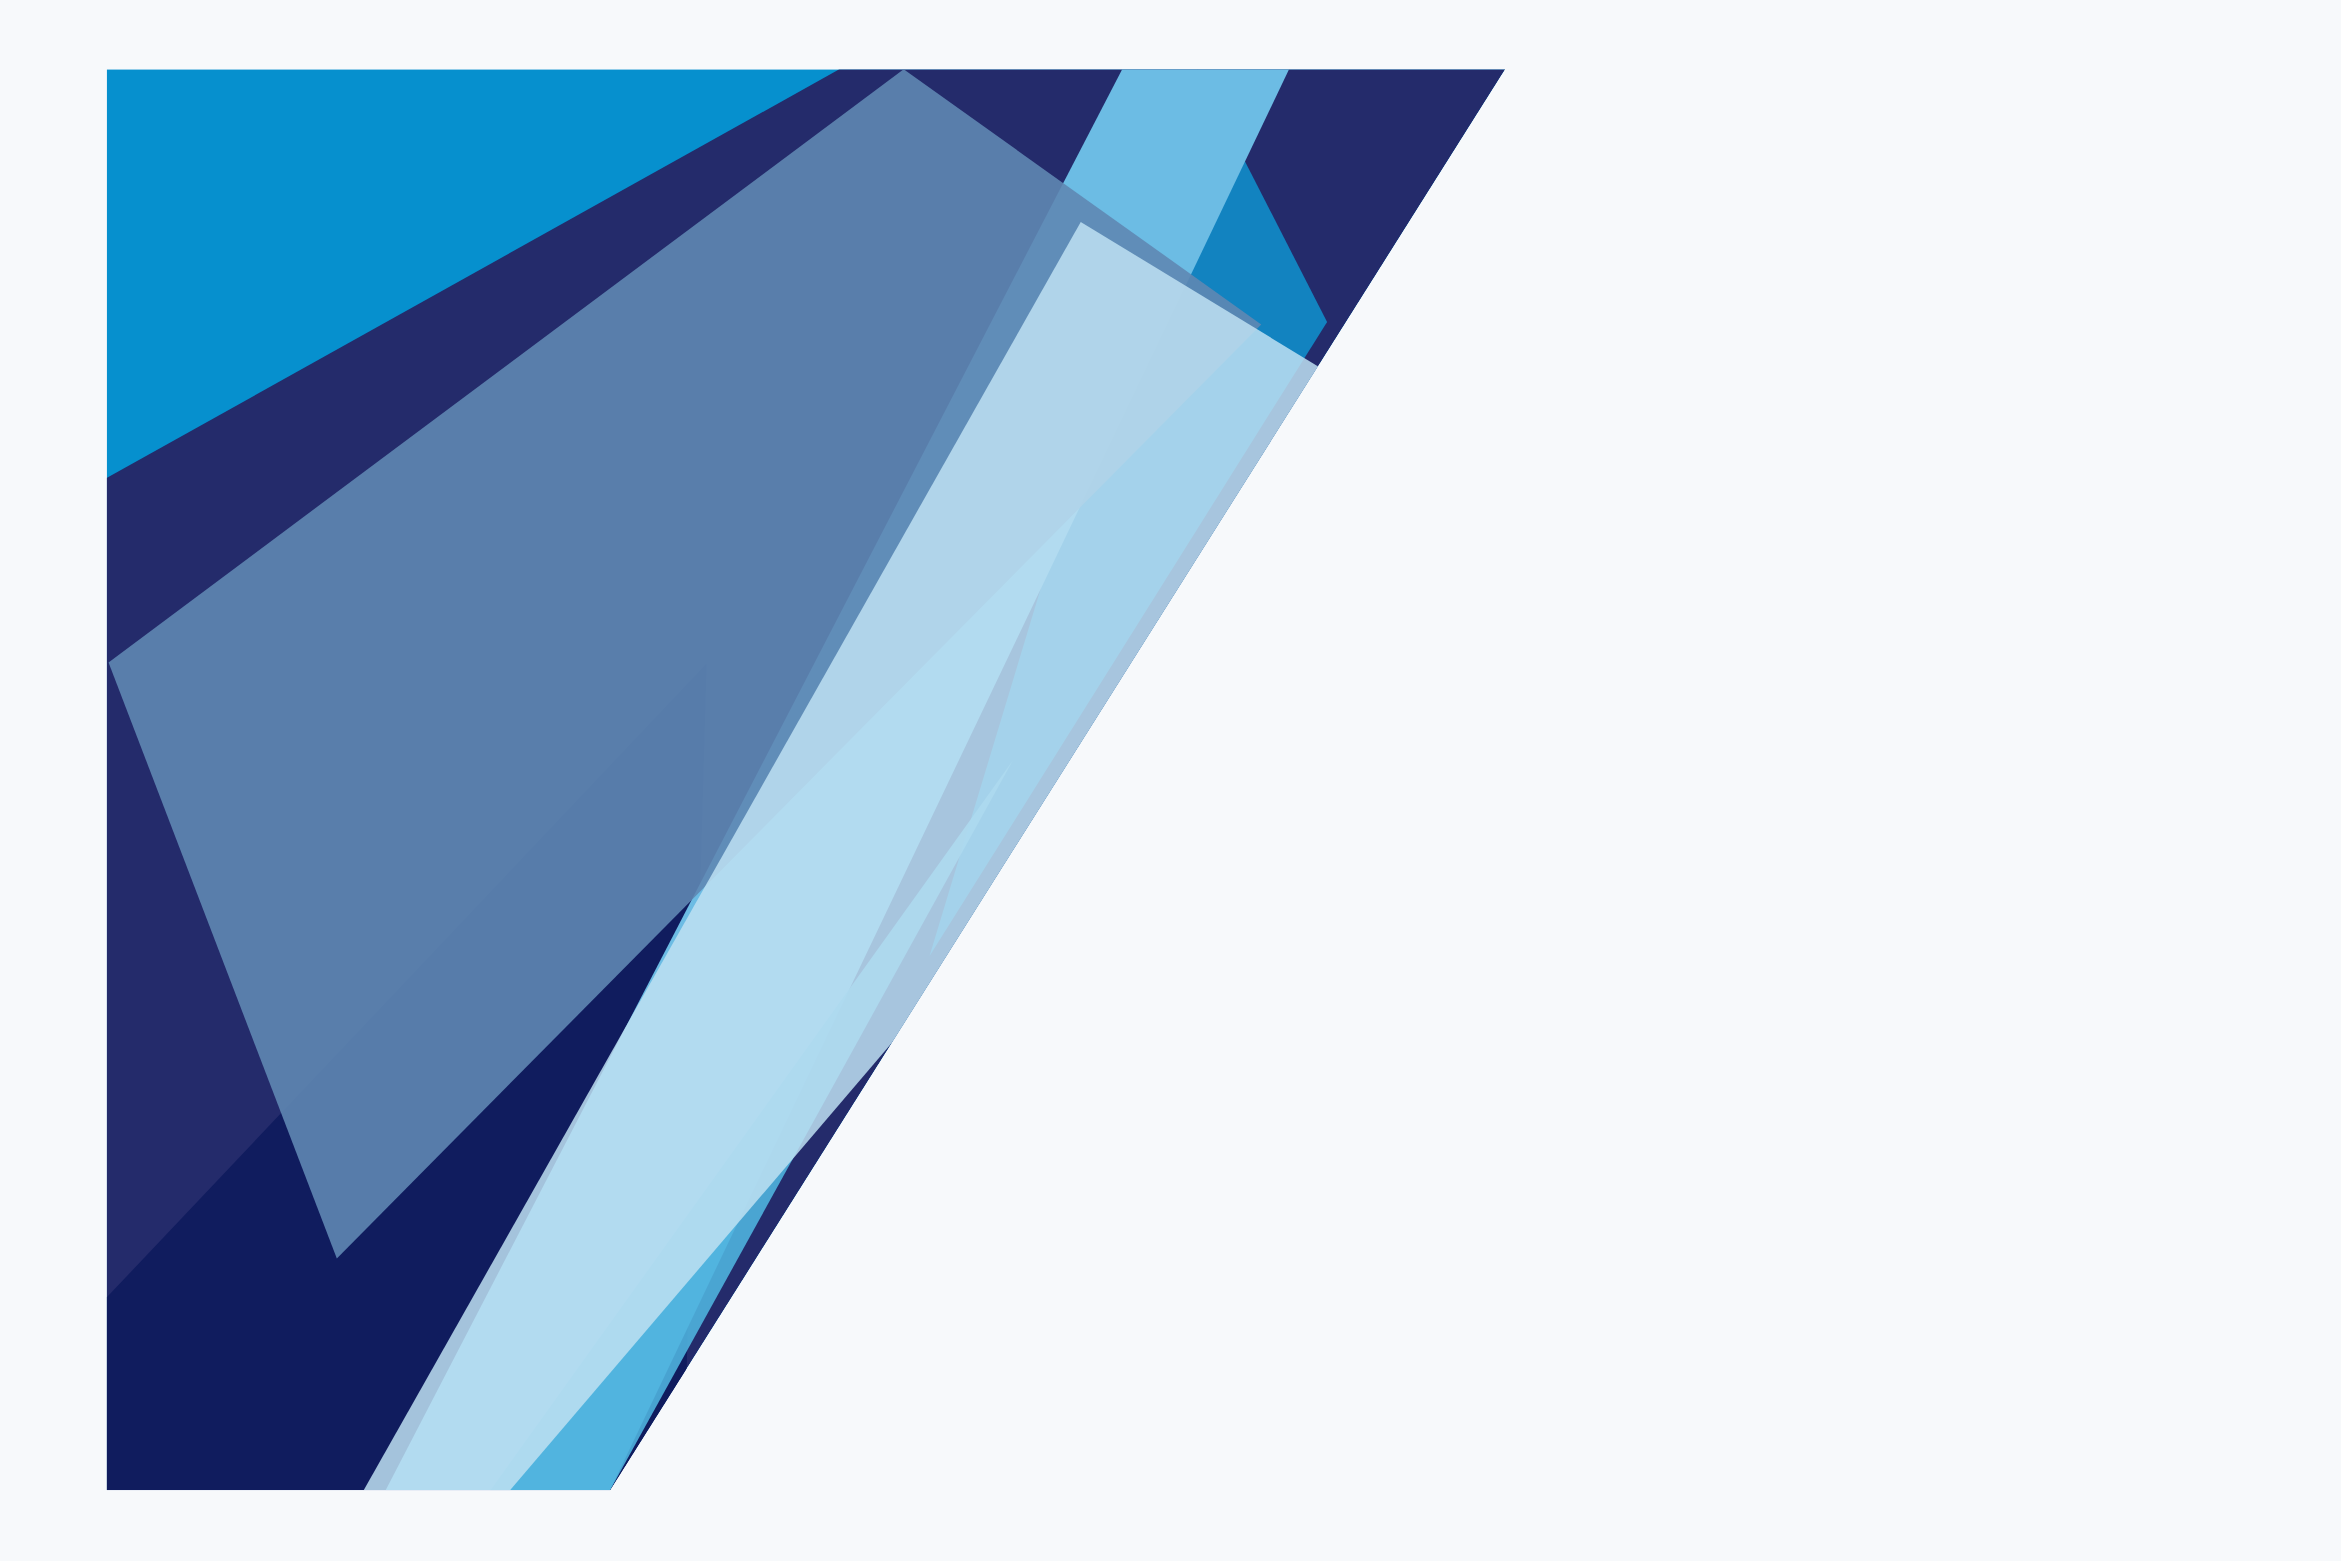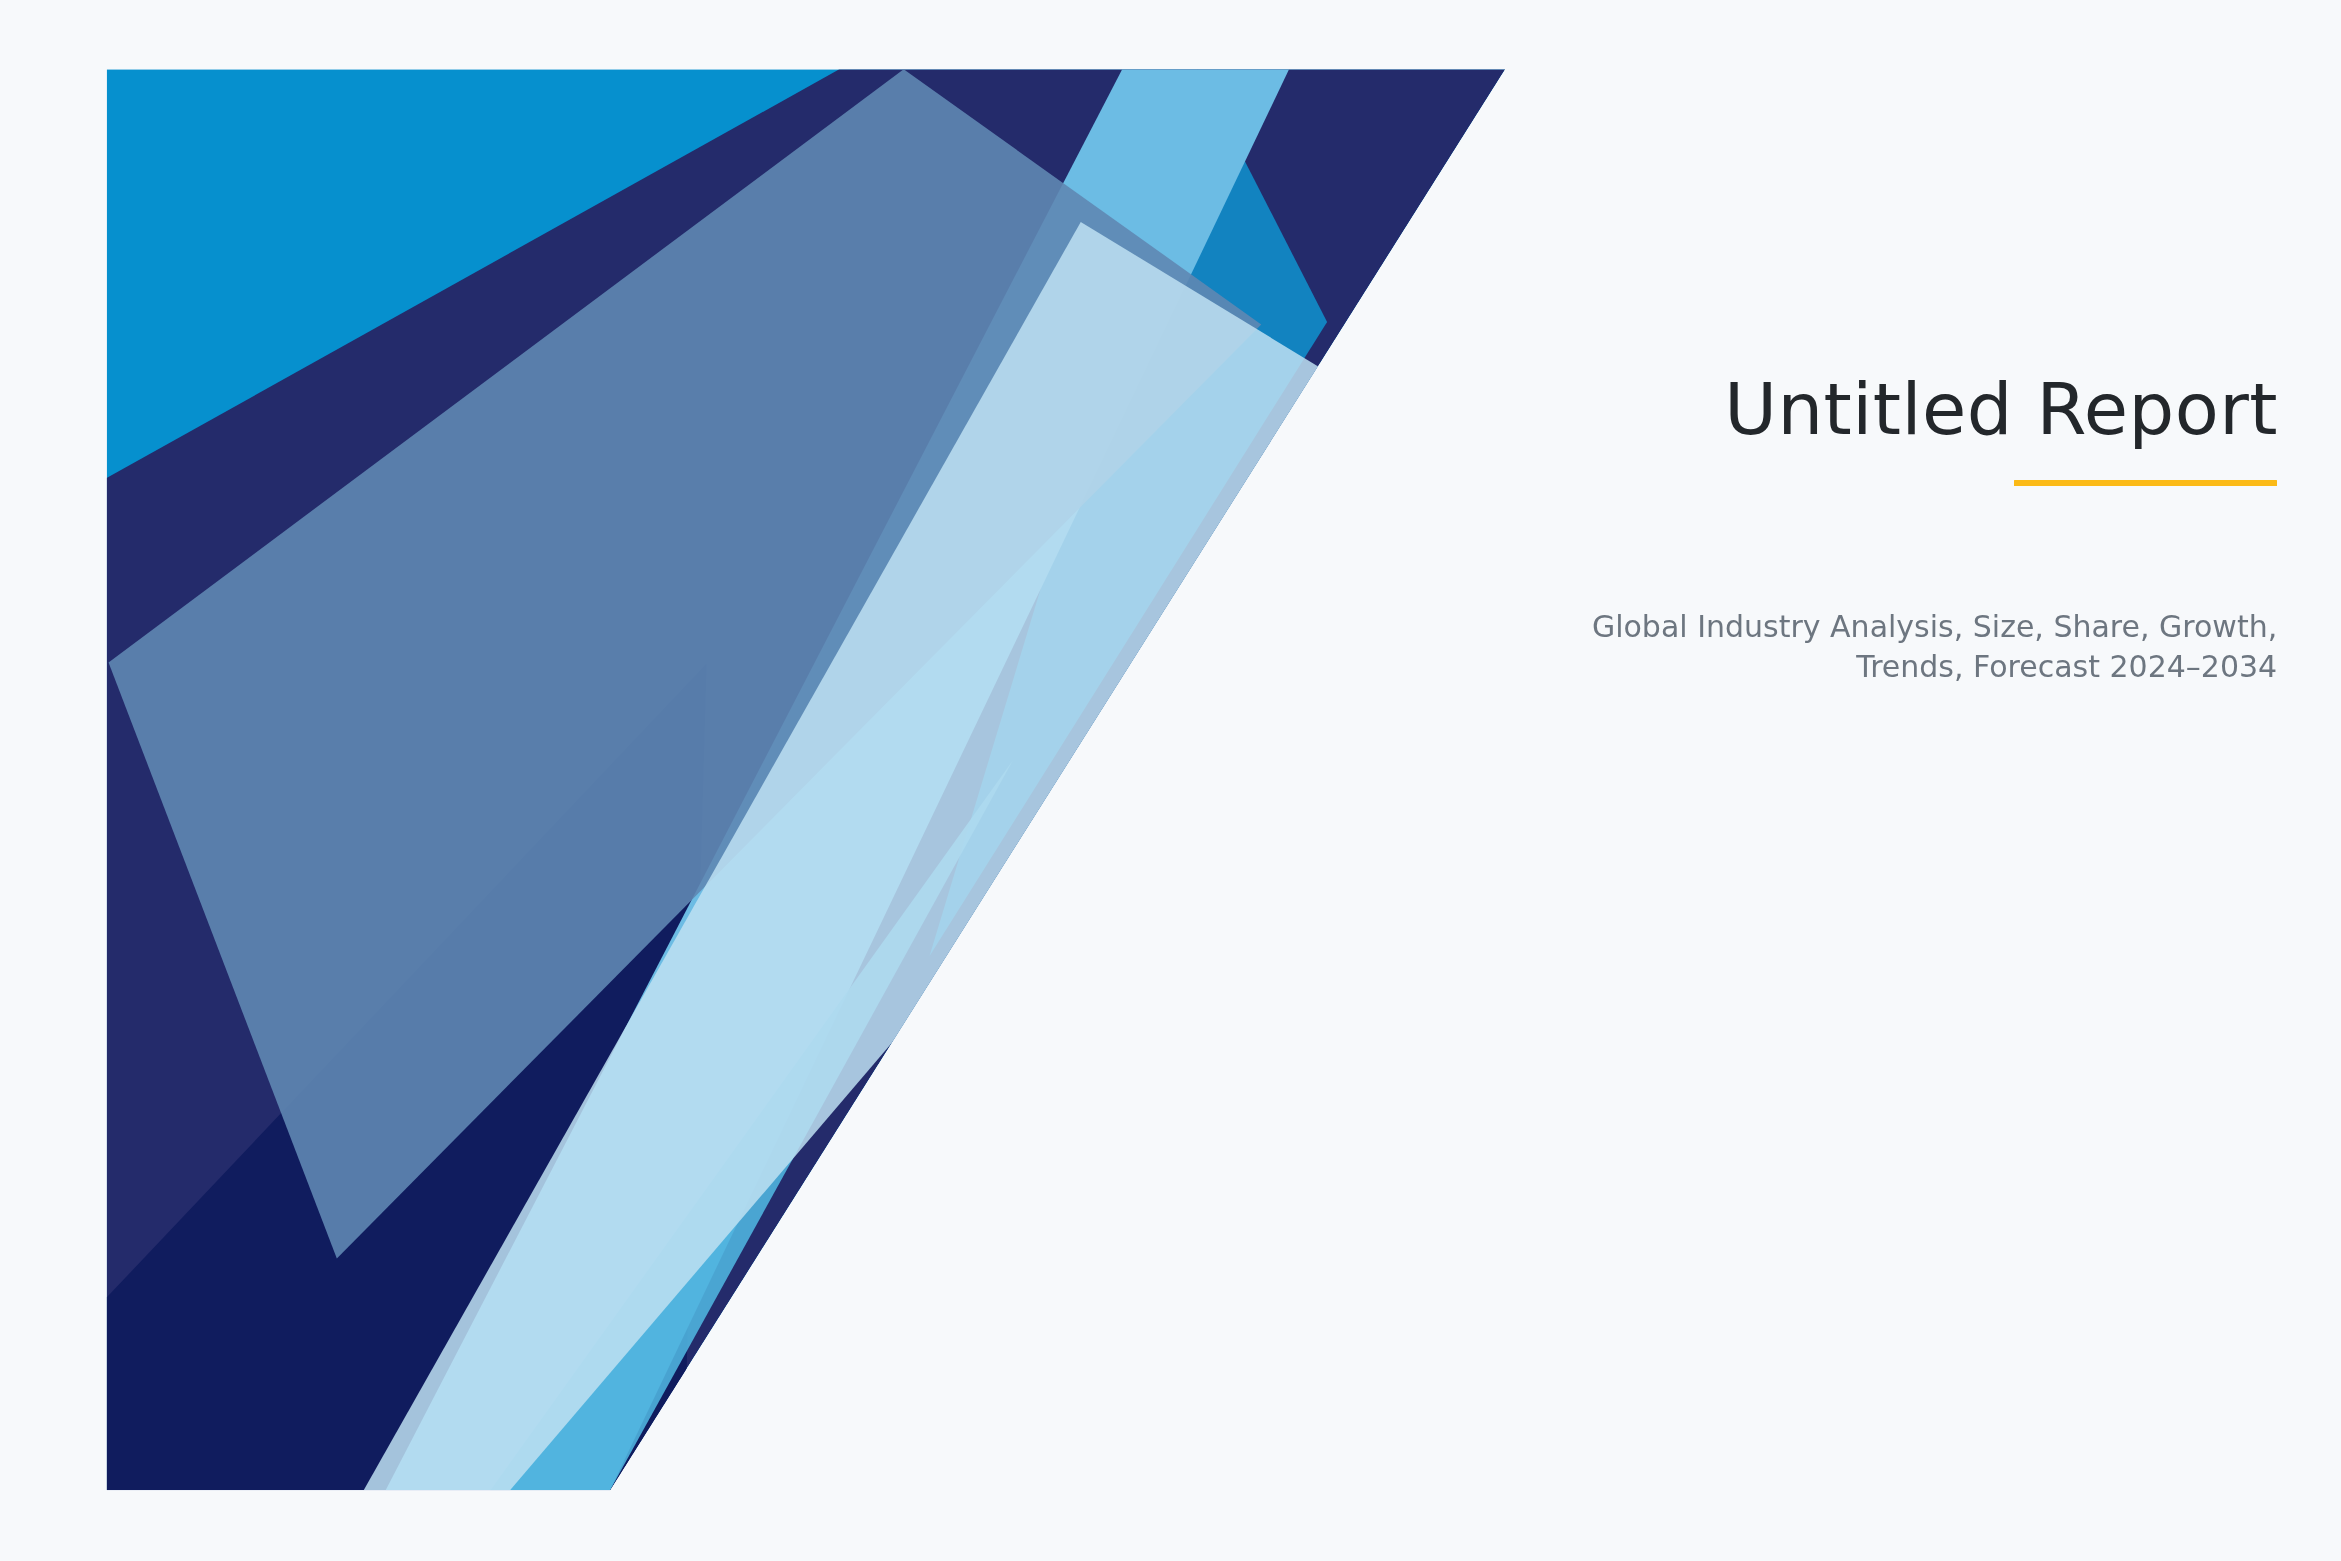--- a/index.html
+++ b/index.html
@@ -102,24 +102,15 @@
 
         <polygon points="2075,1560 1250,3055 1005,3055" fill="#4FB3DE" opacity="0.9"></polygon>
 
         <polygon points="222,1358 1852,142 2585,665 690,2580" fill="#5F87B2" opacity="0.9"></polygon>
 
         <polygon points="2215,455 2905,875 1045,3055 745,3055" fill="#BEE0F2" opacity="0.85"></polygon>
       </g>
     </svg>
   </div>
 
-  <div class="text-block">
-    <h1 class="report-title">Untitled Report</h1>
-
-    <div class="title-rule-wrap">
-      <div class="title-rule"></div>
-    </div>
-
-    <p class="report-subtitle">Global Industry Analysis, Size, Share, Growth, Trends, Forecast 2024–2034</p>
-  </div>
 
 </div>
 
 
 </body></html>

